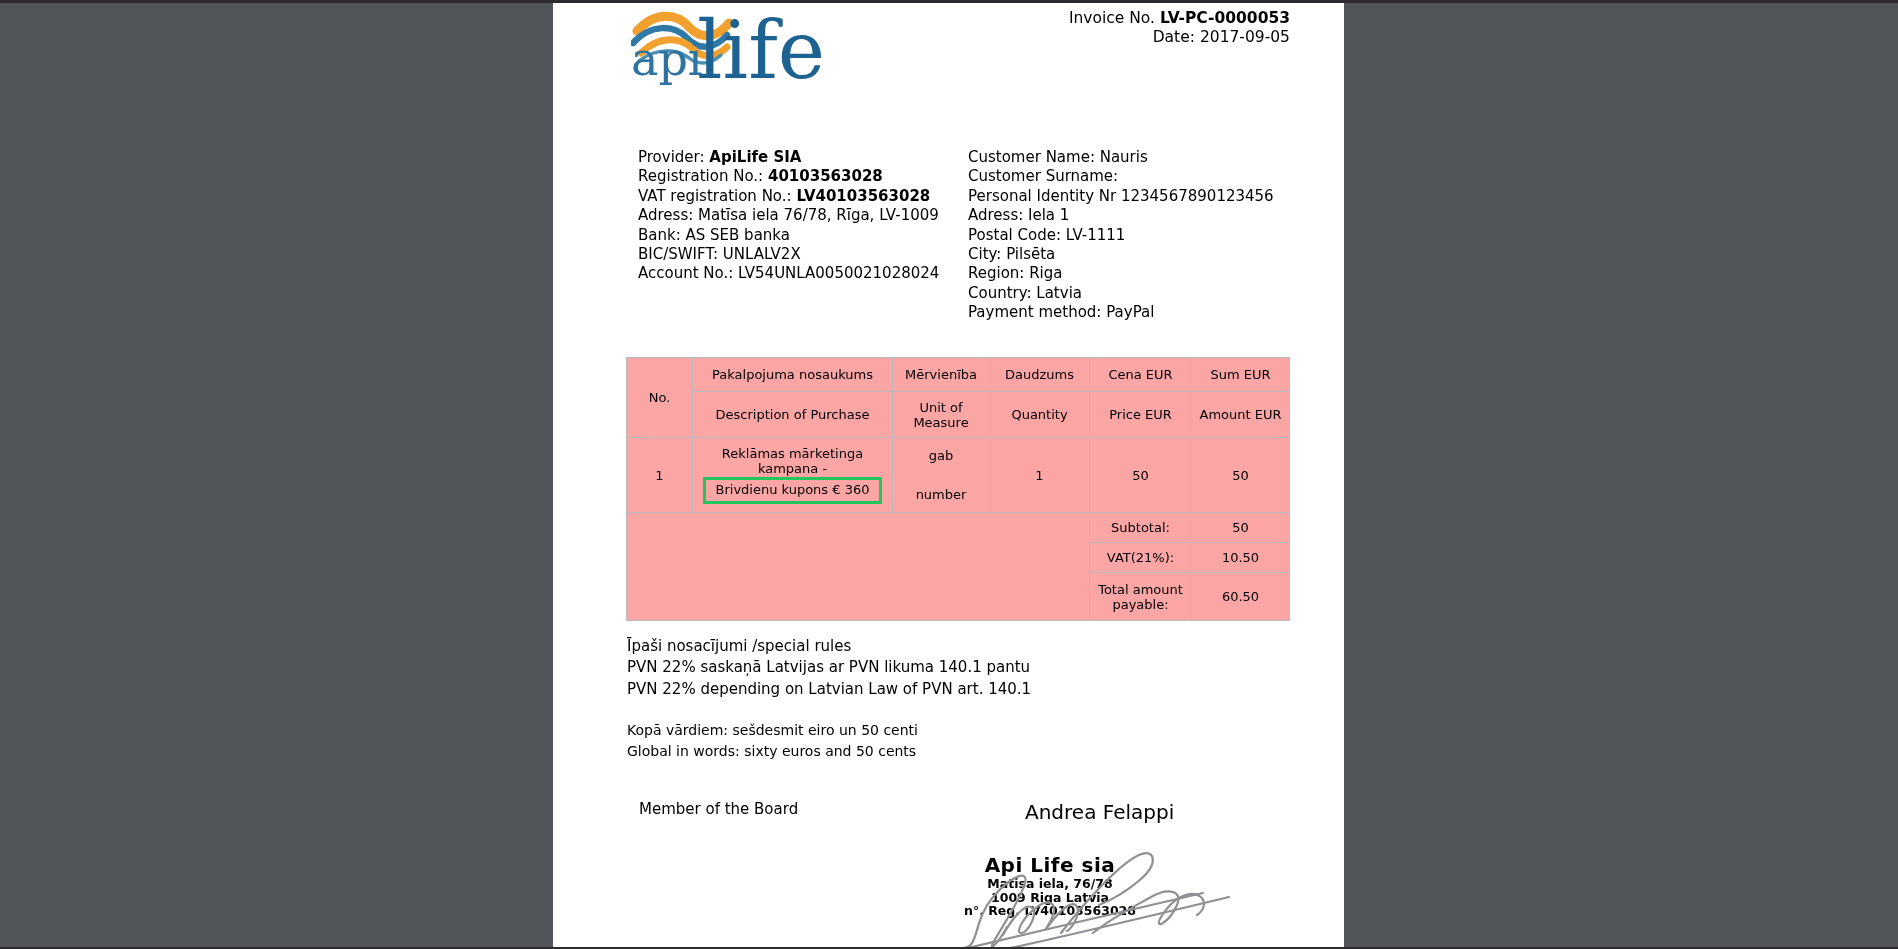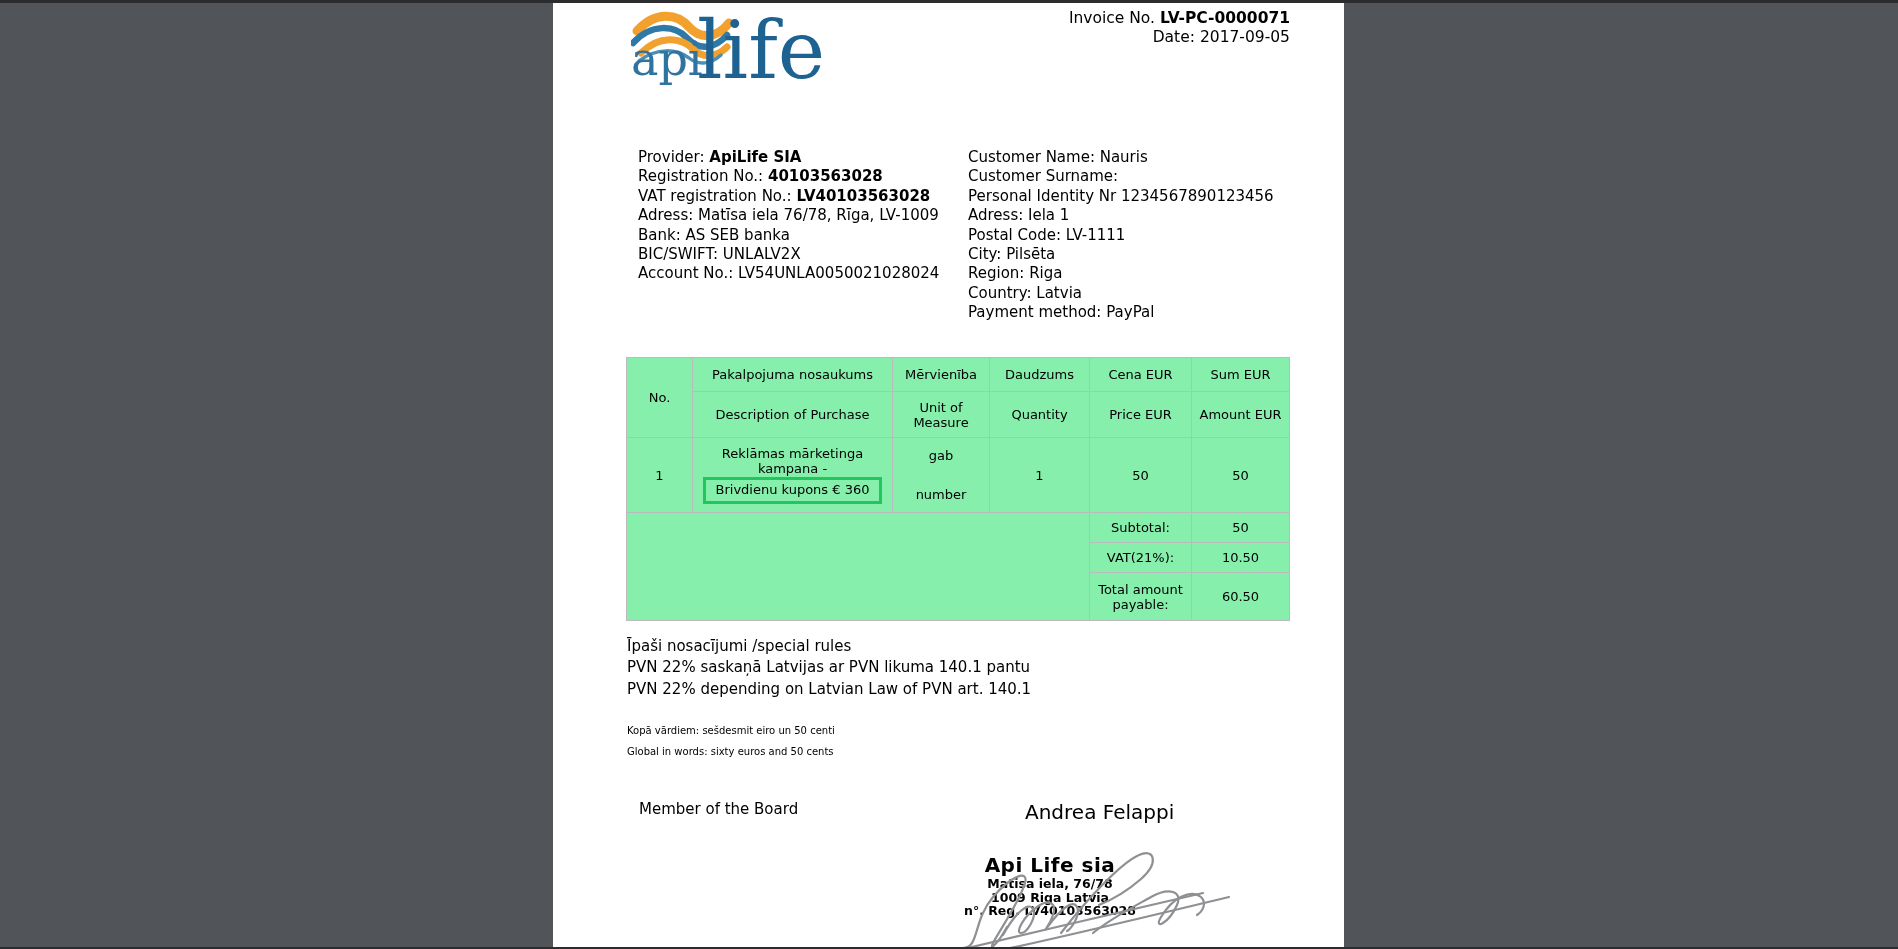--- a/index.html
+++ b/index.html
@@ -33,35 +33,35 @@
   .provider { position: absolute; left: 85px;  top: 145px; font-size: 15px; line-height: 19.4px; white-space: nowrap; }
   .customer { position: absolute; left: 415px; top: 145px; font-size: 15px; line-height: 19.4px; white-space: nowrap; }
   .provider b { font-weight: bold; }
 
   
   table.items { position: absolute; left: 73px; top: 354px; border-collapse: collapse; table-layout: fixed; }
   table.items td {
     border: 1px solid #b9bbbd;
     font-size: 13px; line-height: 15px;
     text-align: center; vertical-align: middle;
-    padding: 0; background: #86efac;
+    padding: 0; background: #fca5a5;
   }
   td.desc-cell { vertical-align: top; padding-top: 6px; }
   .red-box {
     display: inline-block;
     border: 3px solid #22c55e;
     padding: 2px 10px 4px 10px;
     margin-top: 1px;
   }
   .unit-line2 { margin-top: 24px; }
   td.totals-label { text-align: right; padding-right: 7px; padding-top: 2px; padding-bottom: 2px; }
 
   
   .rules { position: absolute; left: 74px; top: 633px; font-size: 15px; line-height: 21.3px; }
-  .words { position: absolute; left: 74px; top: 717px; font-size: 10px; line-height: 21.3px; }
+  .words { position: absolute; left: 74px; top: 717px; font-size: 14px; line-height: 21.3px; }
 
   
   .sign-role { position: absolute; left: 86px;  top: 797px; font-size: 15px; }
   .sign-name { position: absolute; left: 472px; top: 797px; font-size: 20px; }
 
   
   .stamp { position: absolute; left: 377px; top: 851px; width: 240px; text-align: center; color: #000000; z-index: 2; }
   .stamp-title { font-size: 20px; font-weight: bold; line-height: 23px; letter-spacing: 0.5px; }
   .stamp-line  { font-size: 12.5px; font-weight: bold; line-height: 13.5px; }
   .signature { position: absolute; left: 388px; top: 832px; width: 310px; height: 118px; z-index: 3; }
@@ -81,21 +81,21 @@
         <path d="M2,38 C20,18 44,20 56,33 C68,46 84,44 96,30" stroke="#2f79a6" stroke-width="6.5"></path>
         <path d="M10,48 C28,30 50,32 62,44 C72,54 86,52 96,42" stroke="#f2a12f" stroke-width="7"></path>
         <path d="M8,56 C26,42 46,44 58,53 C68,61 80,59 90,50" stroke="#4c8fb5" stroke-width="3.5"></path>
       </g>
       <text x="0" y="70" font-family="DejaVu Serif, Liberation Serif, serif" font-size="46" fill="#2f74a0">api</text>
       <text x="66" y="73" font-family="DejaVu Serif, Liberation Serif, serif" font-size="80" fill="#1d6290">life</text>
     </svg>
   </div>
 
   <div class="invoice-meta">
-    <div><span>Invoice No.</span> <b>LV-PC-0000071</b></div>
+    <div><span>Invoice No.</span> <b>LV-PC-0000053</b></div>
     <div><span>Date:</span> <span>2017-09-05</span></div>
   </div>
 
   <div class="provider">
     <div><span>Provider:</span> <b>ApiLife SIA</b></div>
     <div><span>Registration No.:</span> <b>40103563028</b></div>
     <div><span>VAT registration No.:</span> <b>LV40103563028</b></div>
     <div><span>Adress:</span> <span>Matīsa iela 76/78, Rīga, LV-1009</span></div>
     <div><span>Bank:</span> <span>AS SEB banka</span></div>
     <div><span>BIC/SWIFT:</span> <span>UNLALV2X</span></div>

